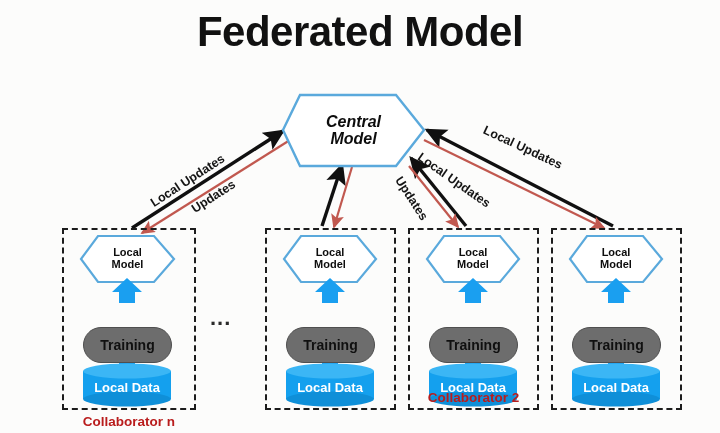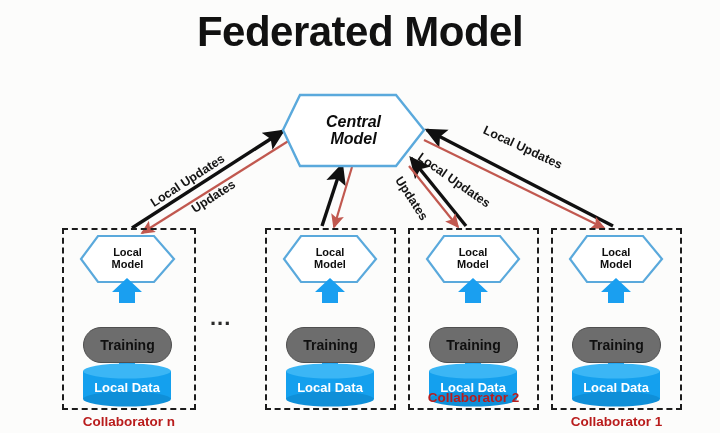--- a/index.html
+++ b/index.html
@@ -249,15 +249,14 @@
   <div class="hexwrap" style="left:570px; top:236px; width:92px; height:46px;">
     <div class="hex-label">
       <span>Local</span>
       <span>Model</span>
     </div>
   </div>
   <div class="training" style="left:572px; top:303px; width:89px; height:36px;">Training</div>
   <div class="dbwrap" style="left:572px; top:364px; width:88px; height:42px;">
     <div class="db-label">Local Data</div>
   </div>
-  <div class="collab-caption" style="left:551px; top:414px; width:131px;">Collaborator 1</div>
 
 </div>
 
 </body></html>

